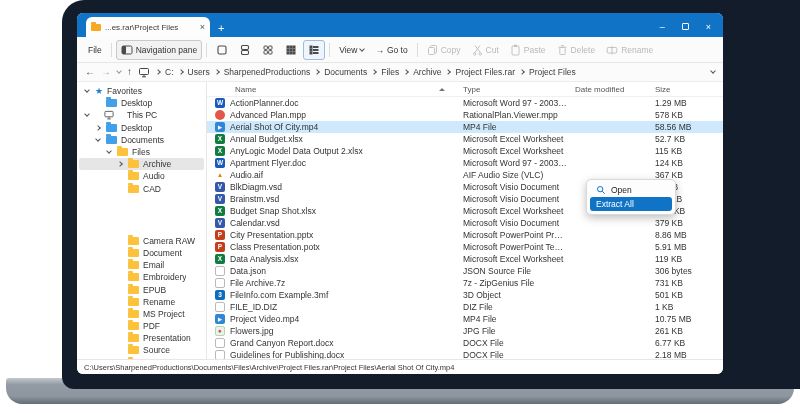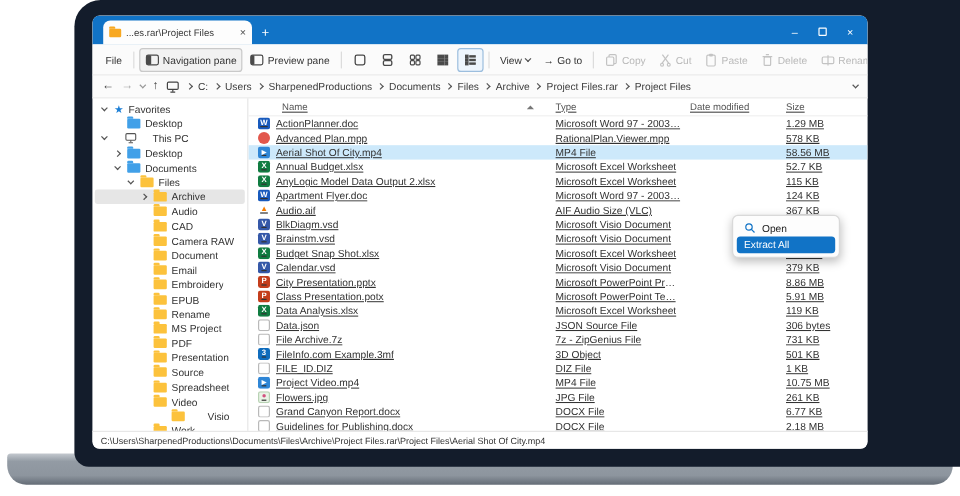--- a/index.html
+++ b/index.html
@@ -63,36 +63,36 @@
   .folder::before { content:""; position:absolute; top:-2px; left:0; width:5px; height:2px;
                     border-radius:1px 1px 0 0; background:inherit; }
   .folder.yellow { background:var(--folder-yellow,#fcc23c); }
   .folder.blue { background:var(--folder-blue,#41a0e8); }
   .folder.orange { background:#f8a821; width:10px; height:7px; }
   .star { color:#1c7fd6; font-size:9px; line-height:1; }
   .side-label { white-space:nowrap; overflow:hidden; }
 
   
   .filelist { flex:1; display:flex; flex-direction:column; min-width:0; }
-  .lrow { display:grid; grid-template-columns:248px 112px 80px 1fr; align-items:center;text-decoration:underline; }
+  .lrow { display:grid; grid-template-columns:248px 112px 80px 1fr; align-items:center; }
   .lheader { height:15px; font-size:8px; color:#555; border-bottom:1px solid #f0f0f0; flex:0 0 auto; }
   .lheader .hcell { padding:0 0 0 8px; display:flex; align-items:center; }
   .hcell.name { padding-left:28px; }
   .caret-up { width:0; height:0; border-left:3px solid transparent; border-right:3px solid transparent;
               border-bottom:3px solid #777; margin-left:auto; margin-right:10px; }
   .rows { flex:1; overflow:hidden; }
   .frow { height:12px; font-size:8.5px; color:#333; }
   .frow.selected { background:var(--selection,#cde9fb); }
   .cell { padding-left:8px; white-space:nowrap; overflow:hidden; text-overflow:ellipsis; }
   .cell.name { display:flex; align-items:center; gap:5px; padding-left:8px; }
   .ficon { width:10px; height:10px; border-radius:2px; flex:0 0 auto; display:inline-flex;
            align-items:center; justify-content:center; font-size:6.5px; font-weight:bold; color:#fff; line-height:1; }
 
   
-  .ctxmenu { position:absolute; left:533px; top:97px; width:90px; background:#fdfdfd; border:1px solid #d9d9d9;
+  .ctxmenu { position:absolute; left:509px; top:97px; width:90px; background:#fdfdfd; border:1px solid #d9d9d9;
              border-radius:5px; box-shadow:0 3px 8px rgba(0,0,0,.25); padding:3px; z-index:5; }
   .cm-item { height:14px; display:flex; align-items:center; gap:5px; font-size:8.5px; color:#222;
              padding:0 6px; border-radius:3px; }
   .cm-item.highlighted { background:var(--accent,#1173c6); color:#fff; justify-content:flex-start; }
 
   
   .statusbar { height:15px; border-top:1px solid #e7e7e7; display:flex; align-items:center;
                padding:0 7px; font-size:7.5px; color:#333; flex:0 0 auto; background:#fff;
                white-space:nowrap; overflow:hidden; }
 </style>
@@ -122,27 +122,20 @@
         <div class="tbtn">
             <span>File</span>
           </div>
         <div class="tsep"></div>
         <div class="tbtn toggled">
           <svg width="12" height="12" viewBox="0 0 12 12" fill="none" stroke-width="1">
               <rect x="1" y="2" width="10" height="8" rx="1.5"></rect>
               <rect x="1" y="2" width="4" height="8" rx="1" fill="#4a4a4a" stroke="none"></rect>
             </svg>
           <span>Navigation pane</span>
-        </div>
-        <div class="tbtn">
-          <svg width="12" height="12" viewBox="0 0 12 12" fill="none" stroke-width="1">
-              <rect x="1" y="2" width="10" height="8" rx="1.5"></rect>
-              <rect x="1" y="2" width="3" height="8" rx="1" fill="#4a4a4a" stroke="none"></rect>
-            </svg>
-          <span>Preview pane</span>
         </div>
         <div class="tsep"></div>
         <div class="tbtn">
             <svg width="12" height="12" viewBox="0 0 12 12" fill="none" stroke-width="1.1">
               <rect x="2" y="2" width="8" height="8" rx="1.5"></rect>
             </svg>
           </div>
         <div class="tbtn">
             <svg width="12" height="12" viewBox="0 0 12 12" fill="none" stroke-width="1.1">
               <rect x="2.5" y="1.5" width="7" height="4" rx="1.2"></rect>
@@ -318,21 +311,21 @@
             <div class="side-item" style="padding-left: 37px;">
               <span class="exp"></span>
               <span class="folder yellow"></span>
               <span class="side-label">Audio</span>
             </div>
             <div class="side-item" style="padding-left: 37px;">
               <span class="exp"></span>
               <span class="folder yellow"></span>
               <span class="side-label">CAD</span>
             </div>
-            <div class="side-item" style="padding-left: 37px;">
+            <div class="side-item" style="padding-left: 37px; margin-top: 40px;">
               <span class="exp"></span>
               <span class="folder yellow"></span>
               <span class="side-label">Camera RAW</span>
             </div>
             <div class="side-item" style="padding-left: 37px;">
               <span class="exp"></span>
               <span class="folder yellow"></span>
               <span class="side-label">Document</span>
             </div>
             <div class="side-item" style="padding-left: 37px;">

